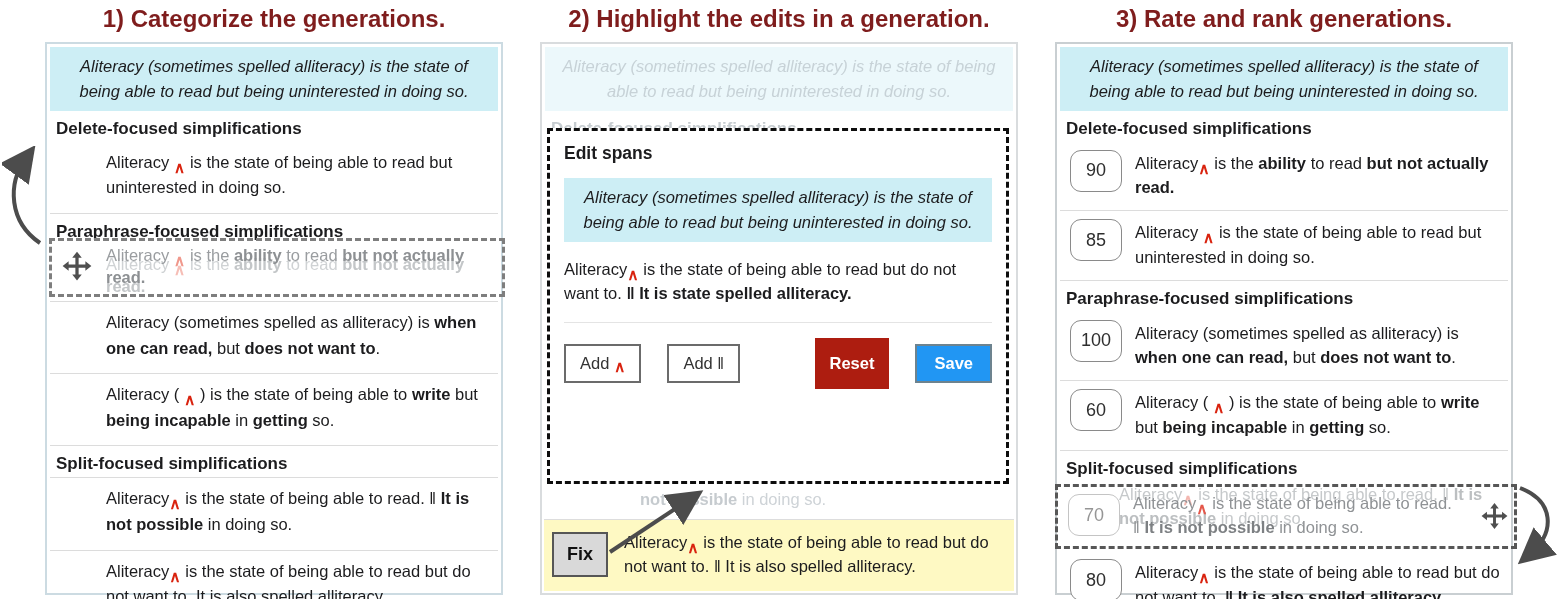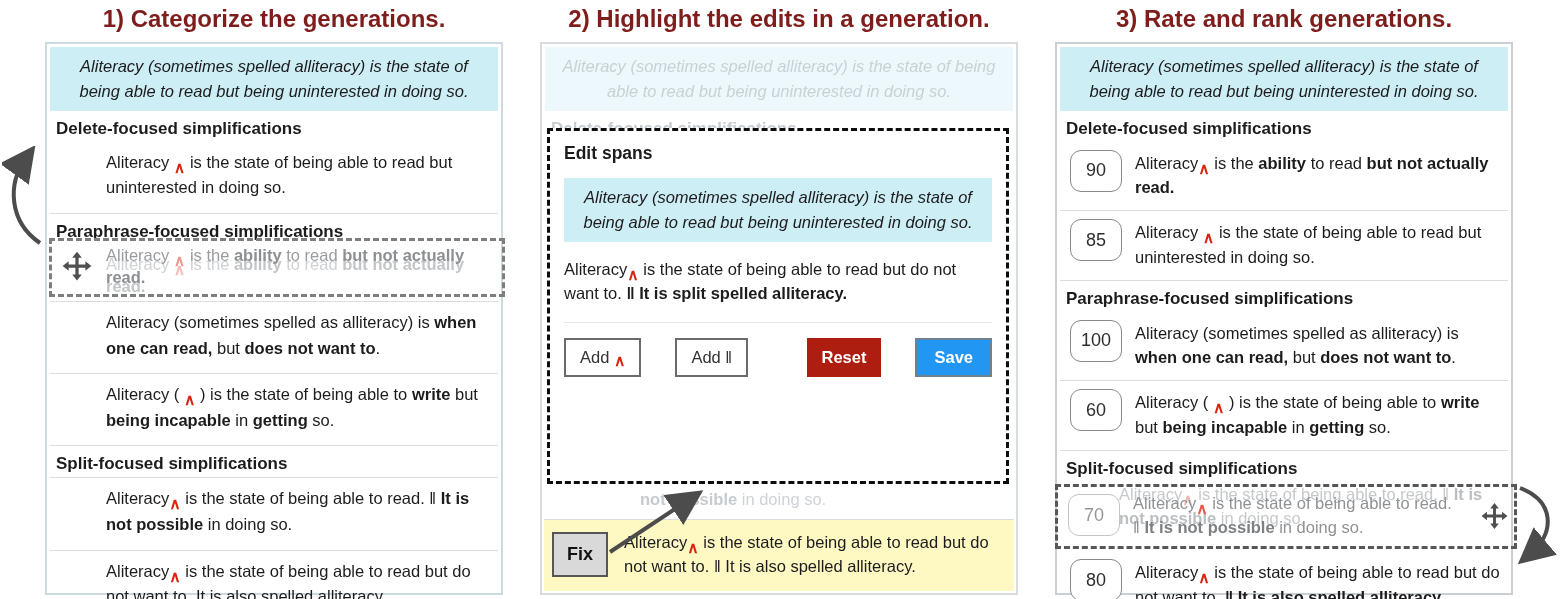--- a/index.html
+++ b/index.html
@@ -34,25 +34,25 @@
   .gl2{position:absolute;left:0;top:9px;z-index:1;color:#cfd2d4;}
   .gl2 .b{color:#c3c6c8;}
   .gl2 .caret{color:#f6beb6;}
 
   
   .dialog{position:absolute;left:5px;top:84px;width:462px;height:356px;box-sizing:border-box;border:3px dashed #0d0d0d;background:#fff;padding:8px 14px;z-index:3;}
   .dlg-title{font-weight:700;font-size:17.5px;margin:4px 0 14px;}
   .dlg-instr{font-size:15px;line-height:1.45;color:#1f1f21;margin-bottom:13px;}
   .dlg-src{margin:0 0 10px;padding:7px 10px;}
   .dlg-sent{font-size:16.5px;line-height:1.5;padding:5px 0 16px;border-bottom:1px solid #e4e4e4;}
-  .dlg-buttons{display:flex;align-items:center;gap:34px;margin-top:15px;}
+  .dlg-buttons{display:flex;align-items:center;gap:26px;margin-top:15px;}
   .btn{font-family:inherit;font-size:16.5px;cursor:pointer;}
   .btn-outline{background:#fff;border:2px solid #6b6b6b;color:#333;padding:8px 14px;min-width:72px;}
   .btn-outline .caret{transform:translateY(3px);}
-  .btn-reset{margin-left:auto;background:#ad1d10;border:none;color:#fff;font-weight:700;padding:10px 15px;}
+  .btn-reset{margin-left:auto;background:#ad1d10;border:none;color:#fff;font-weight:700;padding:16px 15px;}
   .btn-save{background:#2196f3;border:2px solid #6d838f;color:#fff;font-weight:700;padding:8px 17px;}
   .frag{position:absolute;left:98px;top:446px;font-size:16.5px;color:#ced3d7;z-index:1;}
   .frag .b{color:#c6cbcf;}
   .fixrow{position:absolute;left:2px;right:2px;bottom:2px;background:#fef9c3;border-top:1px solid #ddd;display:flex;align-items:center;gap:16px;padding:10px 8px 12px;z-index:2;}
   .btn-fix{background:#d9d9d9;border:2px solid #565656;font-weight:700;font-size:18px;padding:10px 13px;color:#111;}
   .fix-sent{font-size:16.5px;line-height:1.5;flex:1;}
 
   
   .r3{display:flex;align-items:flex-start;gap:13px;padding:8px 8px 10px 10px;}
   .score{flex:none;width:50px;height:40px;border:1.5px solid #8a8a8a;border-radius:11px;background:#fff;display:flex;align-items:center;justify-content:center;font-size:18px;color:#2e2e2e;}
@@ -101,21 +101,21 @@
   <div class="gen sep"><span>Aliteracy</span><span class="caret">∧</span><span> is the state of being able to read but do not want to. It is also spelled alliteracy.</span></div>
 </div>
 
 <div class="panel" id="p2">
   <div class="src faded">Aliteracy (sometimes spelled alliteracy) is the state of being able to read but being uninterested in doing so.</div>
   <div class="sec faded">Delete-focused simplifications</div>
 
   <div class="dialog">
     <div class="dlg-title">Edit spans</div>
     <div class="src dlg-src">Aliteracy (sometimes spelled alliteracy) is the state of being able to read but being uninterested in doing so.</div>
-    <div class="dlg-sent"><span>Aliteracy</span><span class="caret">∧</span><span> is the state of being able to read but do not want to. </span><span class="b">‖ It is split spelled alliteracy.</span></div>
+    <div class="dlg-sent"><span>Aliteracy</span><span class="caret">∧</span><span> is the state of being able to read but do not want to. </span><span class="b">‖ It is state spelled alliteracy.</span></div>
     <div class="dlg-buttons">
       <button class="btn btn-outline"><span>Add </span><span class="caret">∧</span></button>
       <button class="btn btn-outline">Add ‖</button>
       <button class="btn btn-reset">Reset</button>
       <button class="btn btn-save">Save</button>
     </div>
   </div>
 
   <div class="frag"><span class="b">not possible</span><span> in doing so.</span></div>
 

